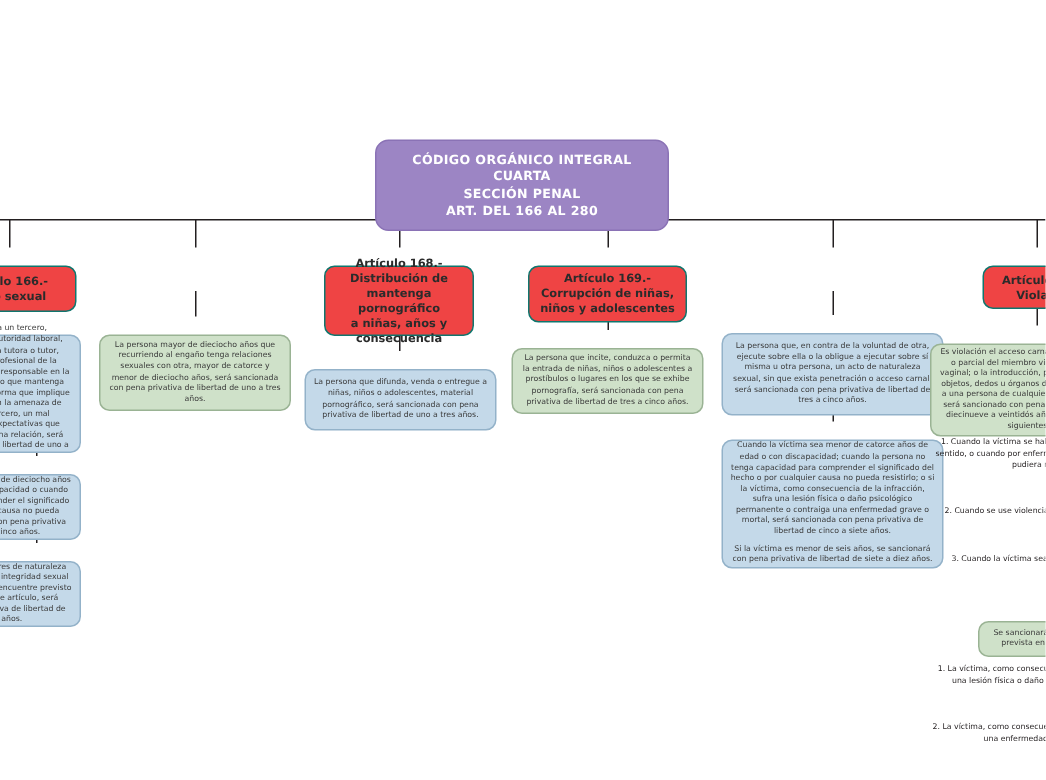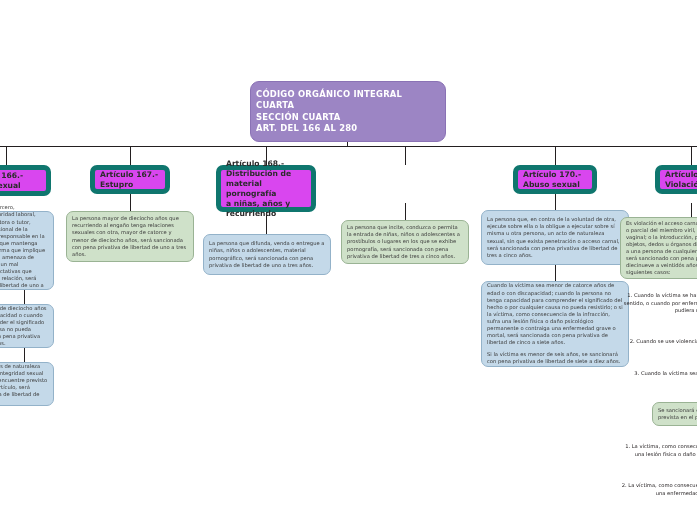--- a/index.html
+++ b/index.html
@@ -15,44 +15,45 @@
   
   .line{position:absolute;background:#231f20;}
   .line.h{height:1px;}
   .line.v{width:1px;}
 
   
   .node{
     position:absolute;
     box-sizing:border-box;
     border-radius:7px;
-    text-align:left;
+    text-align:center;
     display:flex;
     align-items:center;
     justify-content:center;
     padding:4px 5px;
+    margin-top:12px;
   }
   .node .txt{display:block;width:100%;}
 
   
   .root{
     background:#9c85c4;
     border:1px solid #8a72b5;
     color:#ffffff;
     font-weight:bold;
     font-size:8.4px;
     line-height:11.5px;
     letter-spacing:.25px;
     border-radius:9px;
   }
 
   
   .art{
-    background:#d946ef;
-    border:5px solid #0f766e;
+    background:#ef4444;
+    border:1px solid #0f766e;
     color:#2b2b2b;
     font-weight:bold;
     font-size:7.6px;
     line-height:10px;
   }
 
   
   .green{
     background:#cfe1c9;
     border:1px solid #9ab394;
@@ -104,21 +105,21 @@
   <div class="line v" style="left:555px;top:194px;height:16px;"></div>
   <div class="line v" style="left:555px;top:265px;height:16px;"></div>
   <div class="line v" style="left:24px;top:290px;height:14px;"></div>
   <div class="line v" style="left:24px;top:348px;height:14px;"></div>
   <div class="line v" style="left:691px;top:203px;height:14px;"></div>
 
   <div class="node root" style="left:250px;top:81px;width:196px;height:61px;">
     <span class="txt">
       <span>CÓDIGO ORGÁNICO INTEGRAL</span><br>
       <span>CUARTA</span><br>
-      <span>SECCIÓN CUARTA</span><br>
+      <span>SECCIÓN PENAL</span><br>
       <span>ART. DEL 166 AL 280</span>
     </span>
   </div>
 
   <div class="node art" style="left:-45px;top:165px;width:96px;height:31px;">
     <span class="txt">
       <span>Artículo 166.-</span><br>
       <span>Acoso sexual</span>
     </span>
   </div>
@@ -128,56 +129,51 @@
   </div>
 
   <div class="node blue" style="left:-84px;top:304px;width:138px;height:44px;">
     <span class="txt">Cuando la víctima sea menor de dieciocho años de edad o persona con discapacidad o cuando la persona no pueda comprender el significado del hecho o por cualquier causa no pueda resistirlo, será sancionada con pena privativa de libertad de tres a cinco años.</span>
   </div>
 
   <div class="node blue" style="left:-84px;top:362px;width:138px;height:44px;">
     <span class="txt">La persona que solicite favores de naturaleza sexual que atenten contra la integridad sexual de otra persona, y que no se encuentre previsto en el inciso primero de este artículo, será sancionada con pena privativa de libertad de seis meses a dos años.</span>
   </div>
 
-  <div class="node art" style="left:90px;top:165px;width:80px;height:29px;">
-    <span class="txt">
-      <span>Artículo 167.-</span><br>
-      <span>Estupro</span>
-    </span>
-  </div>
 
   <div class="node green" style="left:66px;top:211px;width:128px;height:51px;">
     <span class="txt">La persona mayor de dieciocho años que recurriendo al engaño tenga relaciones sexuales con otra, mayor de catorce y menor de dieciocho años, será sancionada con pena privativa de libertad de uno a tres años.</span>
   </div>
 
   <div class="node art" style="left:216px;top:165px;width:100px;height:47px;">
     <span class="txt">
       <span>Artículo 168.-</span><br>
       <span>Distribución de</span><br>
-      <span>material pornografía</span><br>
+      <span>mantenga pornográfico</span><br>
       <span>a niñas, años y</span><br>
-      <span>recurriendo</span>
+      <span>consecuencia</span>
     </span>
   </div>
 
   <div class="node blue" style="left:203px;top:234px;width:128px;height:41px;">
     <span class="txt">La persona que difunda, venda o entregue a niñas, niños o adolescentes, material pornográfico, será sancionada con pena privativa de libertad de uno a tres años.</span>
   </div>
 
+  <div class="node art" style="left:352px;top:165px;width:106px;height:38px;">
+    <span class="txt">
+      <span>Artículo 169.-</span><br>
+      <span>Corrupción de niñas,</span><br>
+      <span>niños y adolescentes</span>
+    </span>
+  </div>
 
   <div class="node green" style="left:341px;top:220px;width:128px;height:44px;">
     <span class="txt">La persona que incite, conduzca o permita la entrada de niñas, niños o adolescentes a prostíbulos o lugares en los que se exhibe pornografía, será sancionada con pena privativa de libertad de tres a cinco años.</span>
   </div>
 
-  <div class="node art" style="left:513px;top:165px;width:84px;height:29px;">
-    <span class="txt">
-      <span>Artículo 170.-</span><br>
-      <span>Abuso sexual</span>
-    </span>
-  </div>
 
   <div class="node blue" style="left:481px;top:210px;width:148px;height:55px;">
     <span class="txt">La persona que, en contra de la voluntad de otra, ejecute sobre ella o la obligue a ejecutar sobre sí misma u otra persona, un acto de naturaleza sexual, sin que exista penetración o acceso carnal, será sancionada con pena privativa de libertad de tres a cinco años.</span>
   </div>
 
   <div class="node blue" style="left:481px;top:281px;width:148px;height:86px;">
     <span class="txt">
       <span>Cuando la víctima sea menor de catorce años de edad o con discapacidad; cuando la persona no tenga capacidad para comprender el significado del hecho o por cualquier causa no pueda resistirlo; o si la víctima, como consecuencia de la infracción, sufra una lesión física o daño psicológico permanente o contraiga una enfermedad grave o mortal, será sancionada con pena privativa de libertad de cinco a siete años.</span>
       <span class="spacer"></span>
       <span>Si la víctima es menor de seis años, se sancionará con pena privativa de libertad de siete a diez años.</span>

